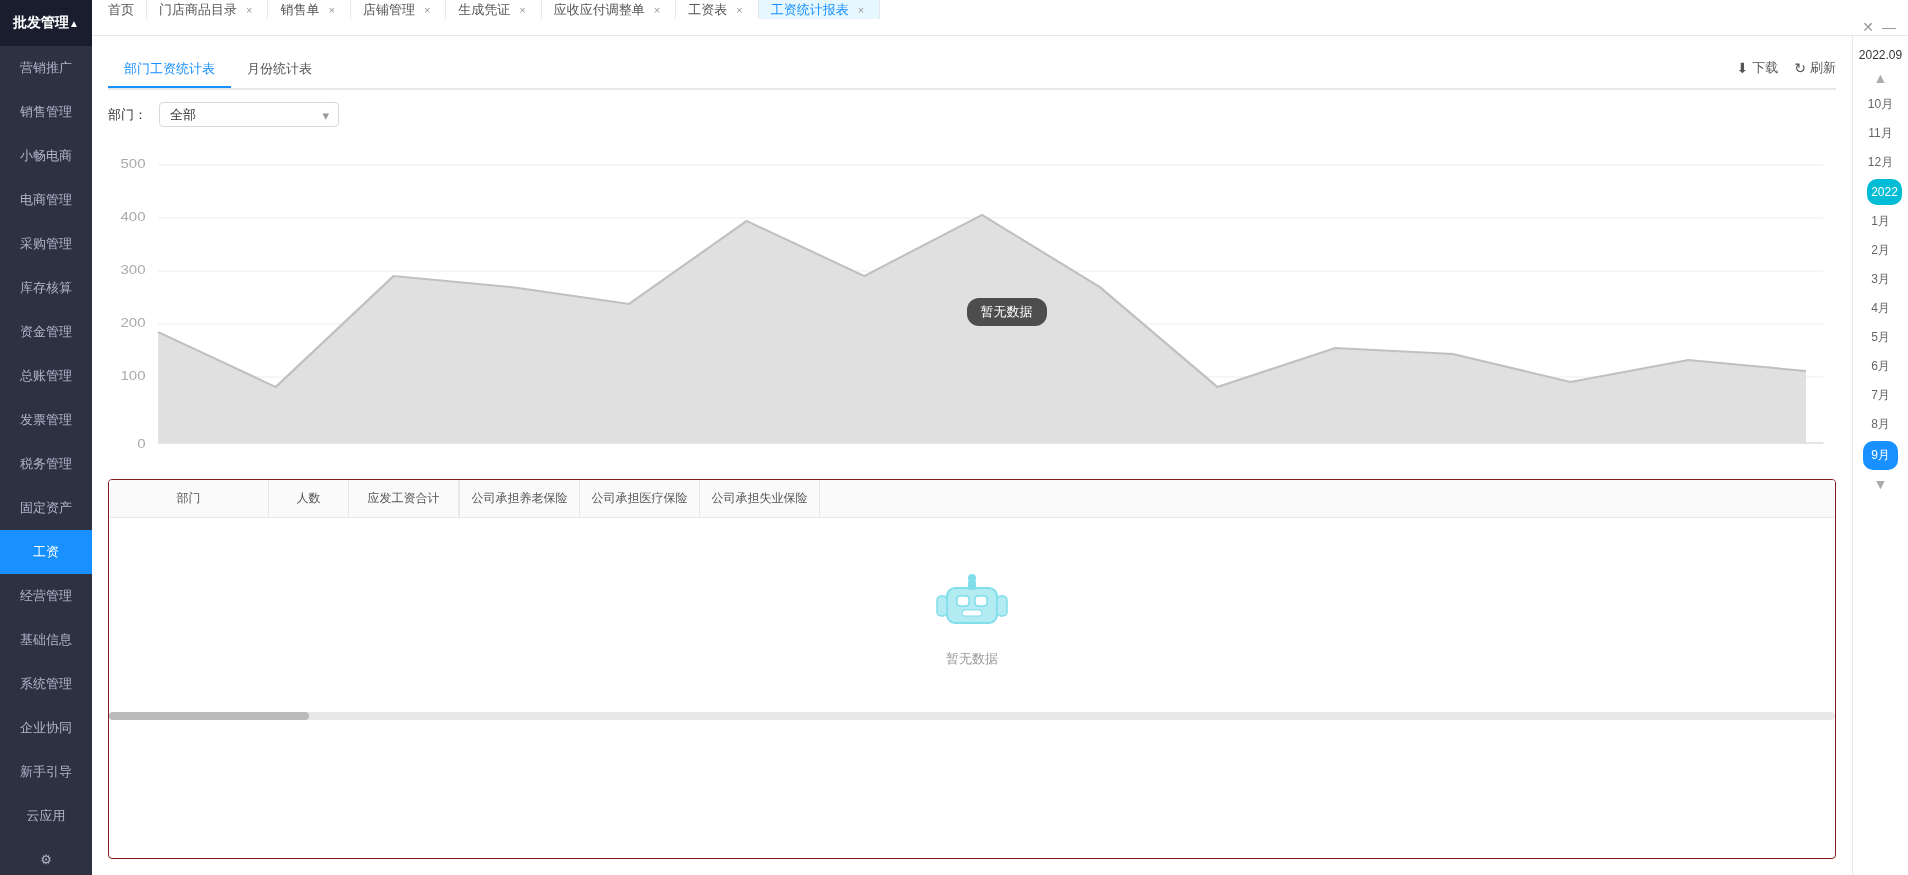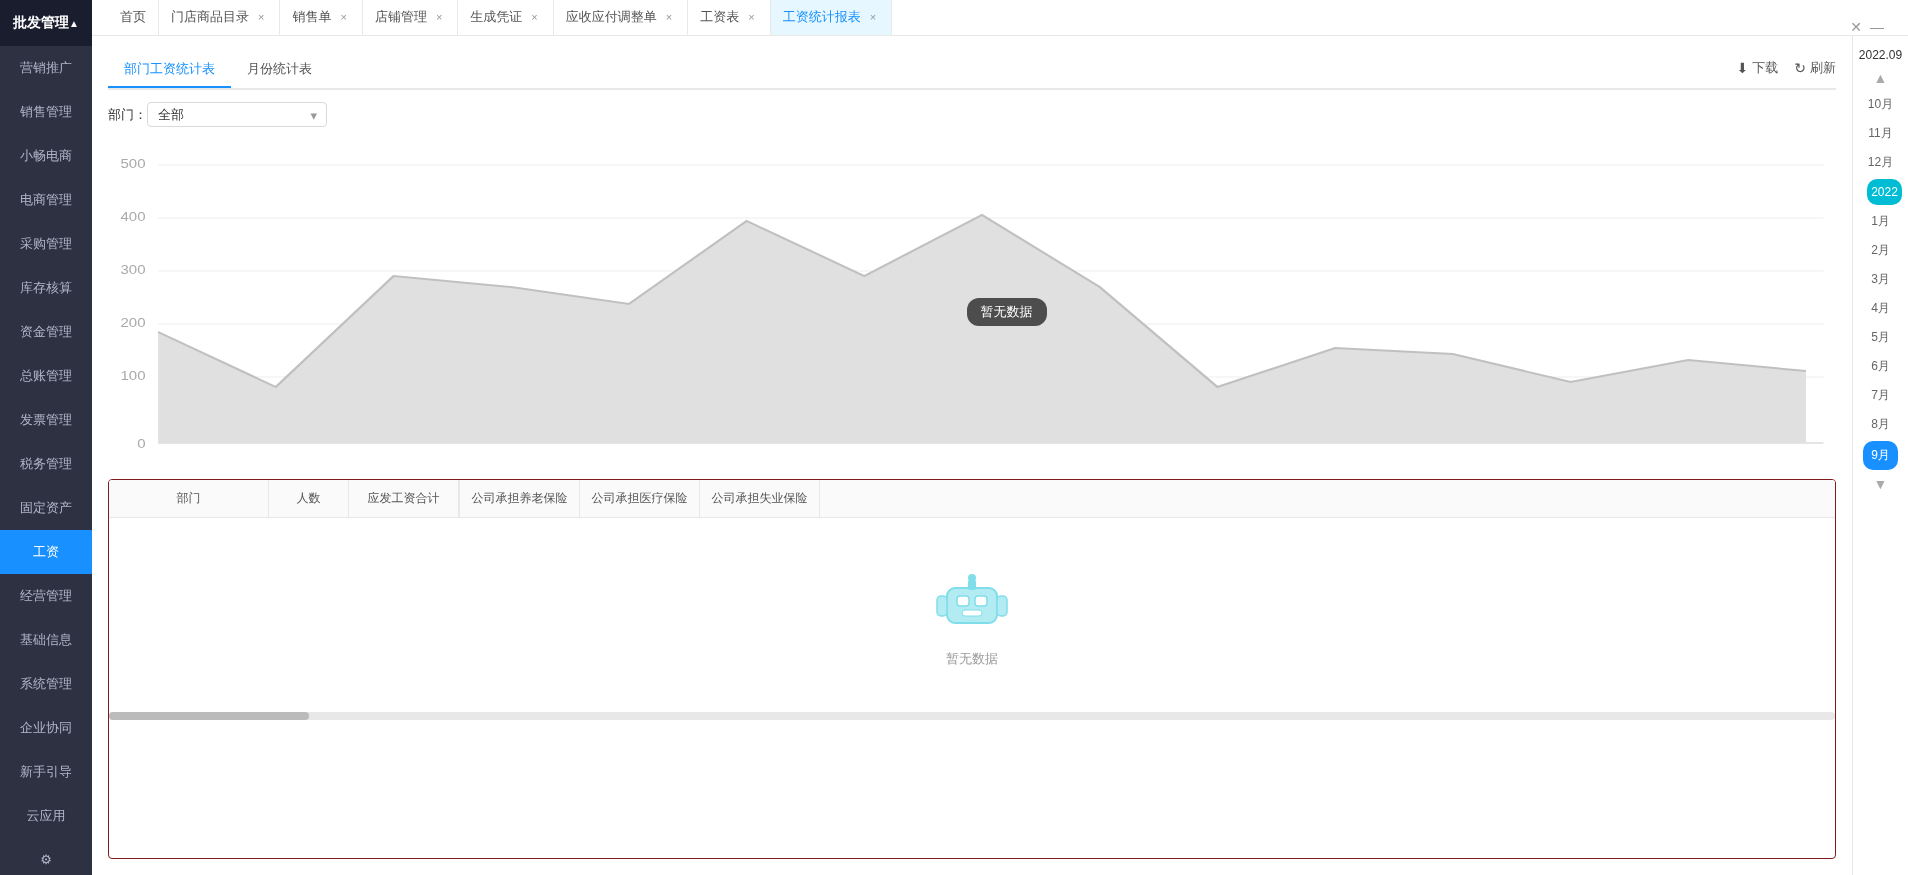--- a/index.html
+++ b/index.html
@@ -50,25 +50,26 @@
       display: flex;
       flex-direction: column;
       overflow: hidden;
     }
 
     
     .tab-bar {
       background: #fff;
       border-bottom: 1px solid #e8e8e8;
       display: flex;
-      align-items: flex-end;
+      align-items: flex-start;
       height: 36px;
-      padding: 0 16px;
+      padding: 0 4px;
       flex-shrink: 0;
       overflow: hidden;
+      flex-direction: column;
     }
     .tab-item {
       display: flex;
       align-items: center;
       padding: 0 12px;
       height: 36px;
       font-size: 13px;
       color: #555;
       cursor: pointer;
       border-right: 1px solid #e8e8e8;
@@ -134,20 +135,21 @@
       gap: 4px;
       color: #555;
       cursor: pointer;
       font-size: 13px;
     }
 
     
     .filter-row {
       display: flex;
       align-items: center;
+      gap: 12px;
       margin-bottom: 16px;
     }
     .filter-label { color: #333; font-size: 13px; }
     .filter-select {
       border: 1px solid #d9d9d9;
       border-radius: 4px;
       padding: 4px 28px 4px 10px;
       font-size: 13px;
       color: #333;
       background: #fff;

